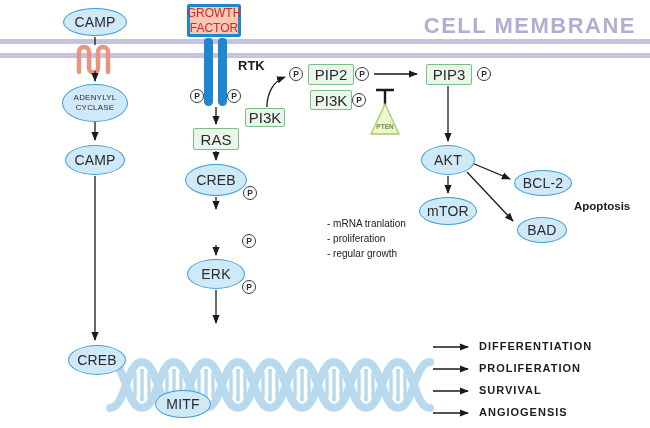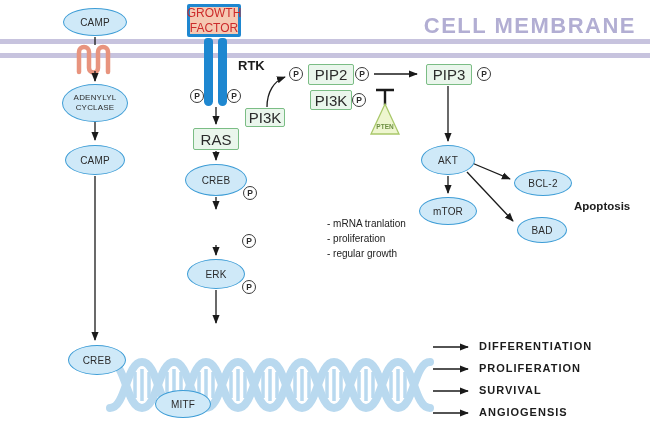--- a/index.html
+++ b/index.html
@@ -5,21 +5,21 @@
   body{margin:0}
   #canvas{position:relative;width:650px;height:428px;background:#ffffff;
     font-family:"Liberation Sans",sans-serif;overflow:hidden}
   .mem{position:absolute;left:0;width:100%;height:5px;background:var(--membrane,#c7c3de);z-index:0}
   .membrane-title{position:absolute;top:13px;right:14px;font-size:22px;font-weight:bold;
     color:var(--membrane_text,#b2aed3);letter-spacing:1.5px;z-index:2}
   svg#overlay{position:absolute;left:0;top:0;z-index:1}
   .node{position:absolute;z-index:2;display:flex;align-items:center;justify-content:center;
     text-align:center;color:#2b2b2b;box-sizing:border-box}
   .ellipse{border:1.5px solid var(--node_border,#3e9dd6);background:var(--node_fill,#cfe9f8);
-    border-radius:50%;font-size:10px;letter-spacing:.2px;padding:0 4px}
+    border-radius:50%;font-size:14px;letter-spacing:.2px;padding:0 4px}
   .small-text{font-size:8px;line-height:1.25}
   .gbox{border:1.3px solid var(--green_border,#7bbd85);background:var(--green_fill,#eaf6ec);
     border-radius:2px;font-size:15px}
   .pcircle{width:14px;height:14px;border:1.2px solid #3a3a3a;background:#ffffff;border-radius:50%;
     font-size:8.5px;font-weight:bold;z-index:3;padding:0}
   .gf{border:3px solid var(--rtk_blue,#1e87d0);background:var(--gf_fill,#f5c9b3);
     color:var(--gf_text,#cc2b2b);font-size:12px;font-weight:normal;line-height:1.2;border-radius:2px;z-index:3}
   .rtk-bar{position:absolute;width:9px;height:68px;background:var(--rtk_blue,#1e87d0);
     border-radius:4px 4px 5px 5px;z-index:2}
   .lbl{position:absolute;z-index:2;color:#1c1c1c}

